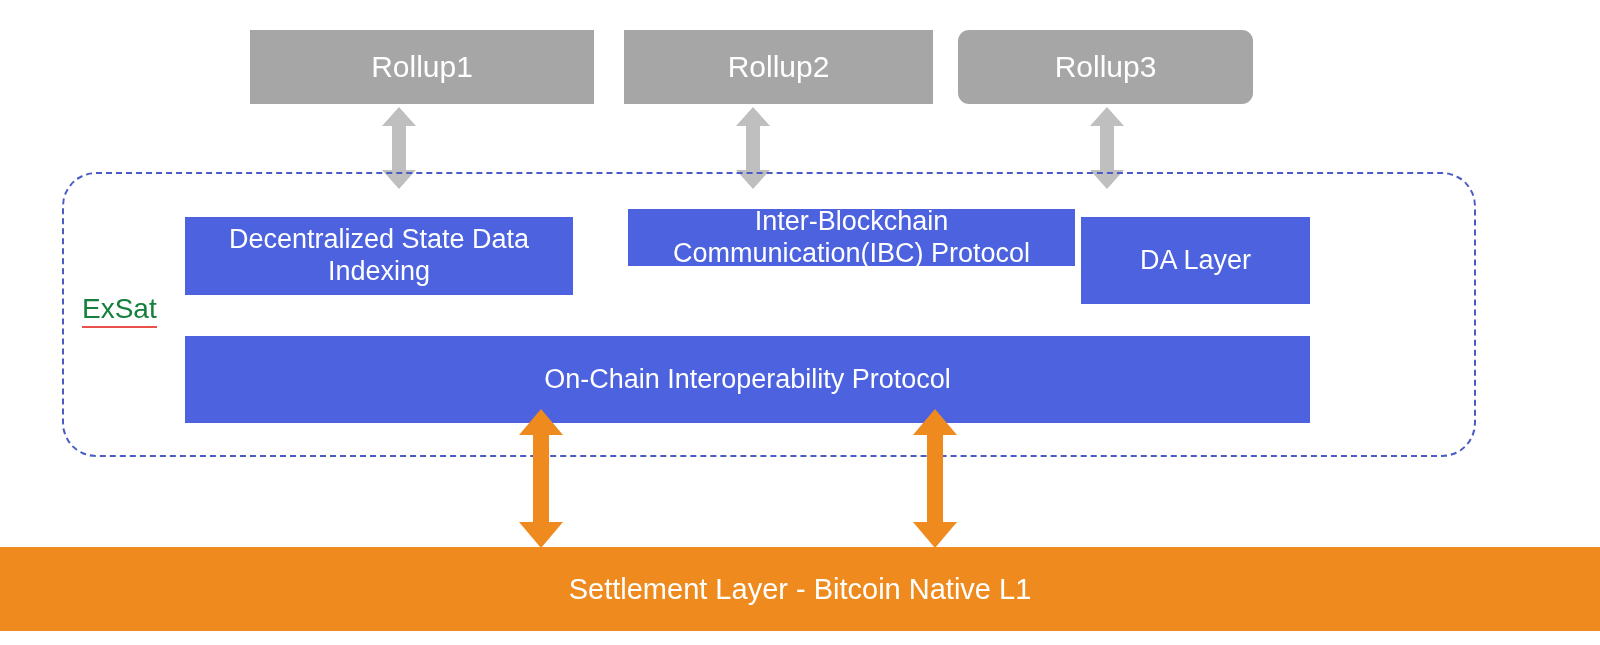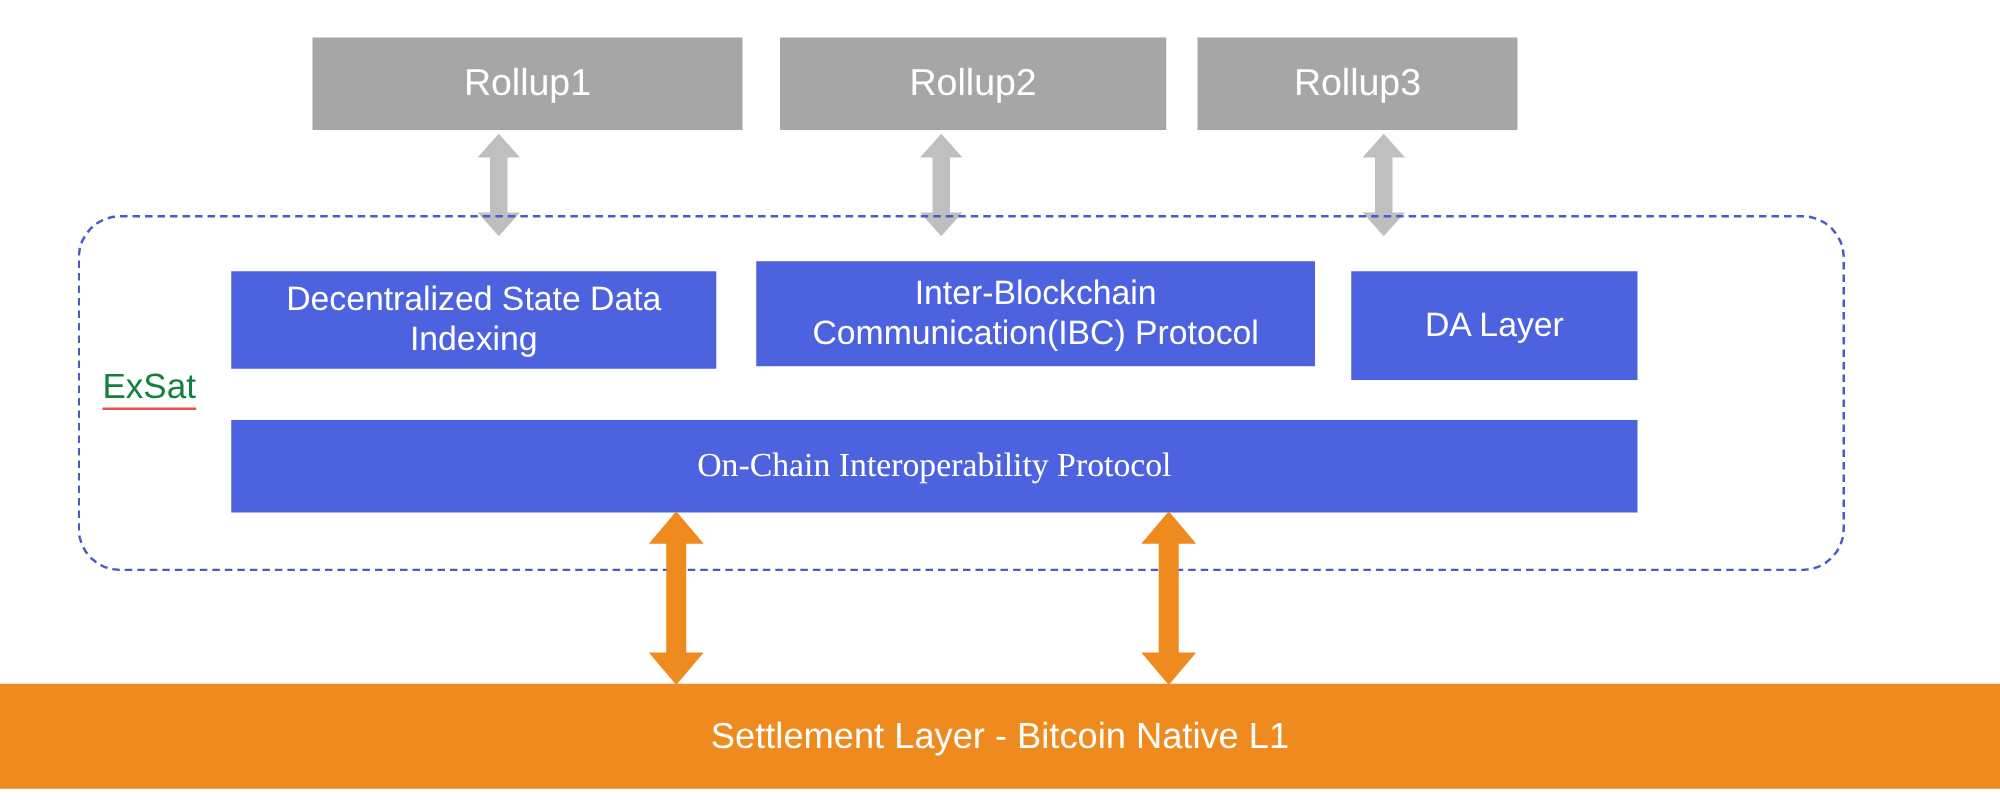--- a/index.html
+++ b/index.html
@@ -79,21 +79,21 @@
 <div id="canvas">
 
   <div class="box rollup-box" style="left:250px; top:30px; width:344px; height:74px;">
     <span>Rollup1</span>
   </div>
 
   <div class="box rollup-box" style="left:604px; top:30px; width:309px; height:74px;margin-left:20px;">
     <span>Rollup2</span>
   </div>
 
-  <div class="box rollup-box" style="left:958px; top:30px; width:256px; height:74px;">
+  <div class="box rollup-box" style="left:958px; top:30px; width:295px; height:74px;border-radius:11px;">
     <span>Rollup3</span>
   </div>
 
   <div class="arrow" style="left:382px; top:107px;">
     <svg width="34" height="82" viewBox="0 0 34 82" aria-hidden="true">
       <polygon points="17,0 34,19 24,19 24,63 34,63 17,82 0,63 10,63 10,19 0,19" fill="#bfbfbf"></polygon>
     </svg>
   </div>
 
   <div class="arrow" style="left:736px; top:107px;">
@@ -109,29 +109,29 @@
   </div>
 
   <div class="dashed-container" style="left:62px; top:172px; width:1414px; height:285px;"></div>
 
   <div class="exsat-label" style="left:82px; top:294px;">ExSat</div>
 
   <div class="box blue-box" style="left:185px; top:217px; width:388px; height:78px;">
     <span>Decentralized State Data Indexing</span>
   </div>
 
-  <div class="box blue-box" style="left:605px; top:209px; width:447px; height:84px;">
+  <div class="box blue-box" style="left:628px; top:209px; width:447px; height:57px;">
     <span>Inter-Blockchain Communication(IBC) Protocol</span>
   </div>
 
   <div class="box blue-box" style="left:1081px; top:217px; width:229px; height:87px;">
     <span>DA Layer</span>
   </div>
 
-  <div class="box blue-box" style="left:185px; top:336px; width:1125px; height:74px;font-family:Liberation Serif, serif;">
+  <div class="box blue-box" style="left:185px; top:336px; width:1125px; height:87px;">
     <span>On-Chain Interoperability Protocol</span>
   </div>
 
   <div class="arrow" style="left:519px; top:409px;">
     <svg width="44" height="139" viewBox="0 0 44 139" aria-hidden="true">
       <polygon points="22,0 44,26 30,26 30,113 44,113 22,139 0,113 14,113 14,26 0,26" fill="#ef8b1e"></polygon>
     </svg>
   </div>
 
   <div class="arrow" style="left:913px; top:409px;">

